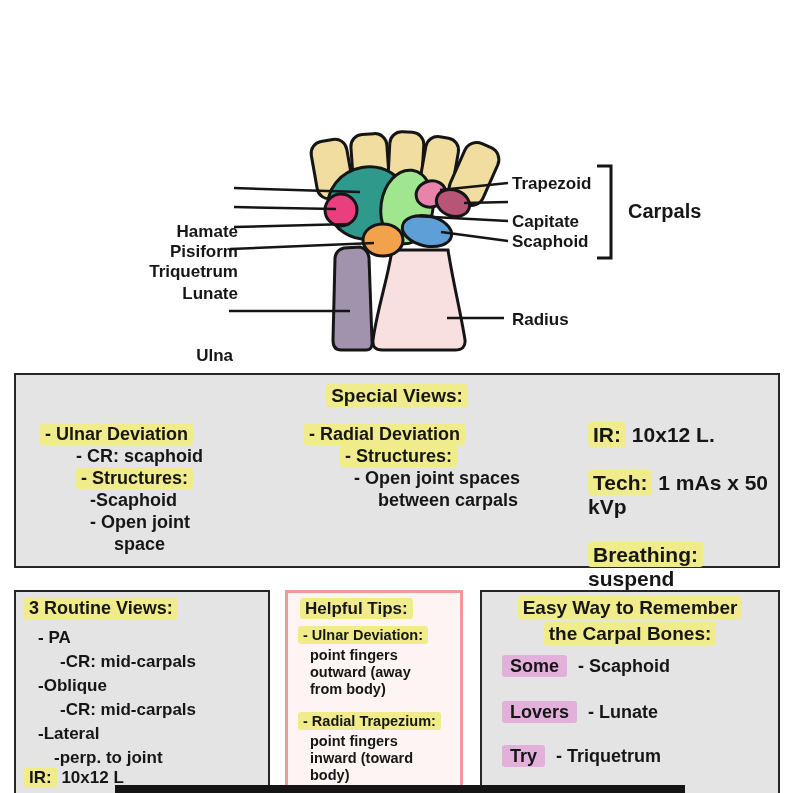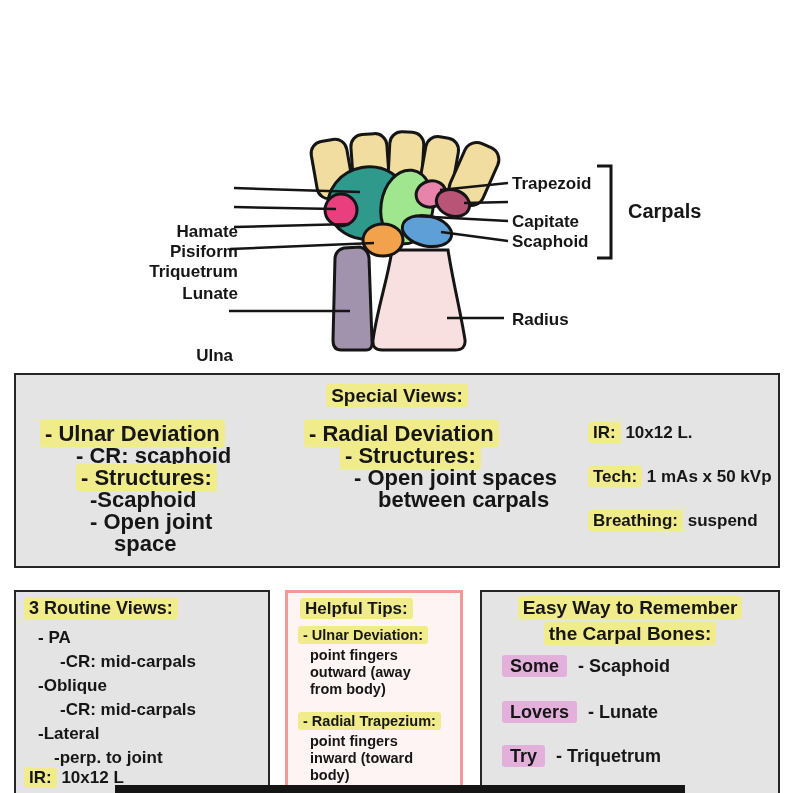--- a/index.html
+++ b/index.html
@@ -20,25 +20,25 @@
   .carpals-label { position:absolute; left:628px; top:200px; font-size:20px; }
 
   .gbox { position:absolute; background:#e4e4e4; border:2px solid #262626; }
   .pbox { position:absolute; background:#fdf4f3; border:3px solid #ef9a96; }
 
   .hl-y { background:#f1ec8b; padding:1px 5px; border-radius:3px; }
   .hl-p { background:#e3b0dc; padding:1px 8px; border-radius:3px; }
 
   #special-box { left:14px; top:373px; width:766px; height:195px; }
   .sv-heading { position:absolute; left:0; top:10px; width:100%; text-align:center; font-size:19px; }
-  .sv-col { position:absolute; top:48px; font-size:22px; line-height:22px; }
+  .sv-col { position:absolute; top:48px; font-size:18px; line-height:22px; }
   .ind1 { padding-left:36px; }
   .ind2 { padding-left:50px; }
   .ind3 { padding-left:74px; }
-  .sv-info { position:absolute; top:48px; font-size:17px; }
+  .sv-info { position:absolute; top:48px; font-size:21px; }
   .sv-info .info-ln { margin-bottom:24px; }
 
   #routine-box { left:14px; top:590px; width:256px; height:215px; }
   .rt-heading { position:absolute; left:8px; top:6px; font-size:18px; }
   .rt-lines { position:absolute; left:22px; top:34px; font-size:17px; line-height:24px; }
   .rt-ind { padding-left:22px; }
   .rt-ind2 { padding-left:16px; }
   .rt-ir { position:absolute; left:8px; top:176px; font-size:17px; }
 
   #tips-box { left:285px; top:590px; width:178px; height:215px; }

